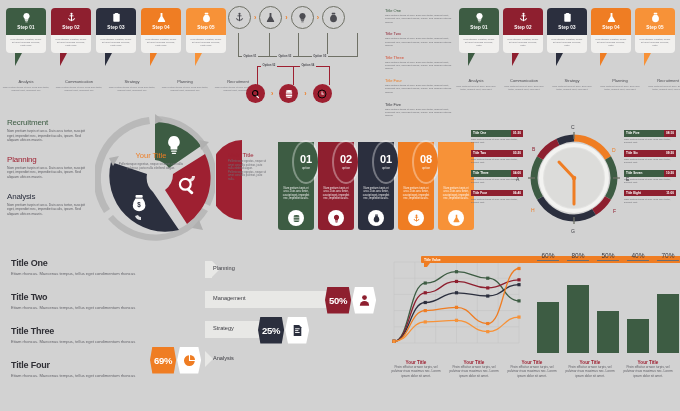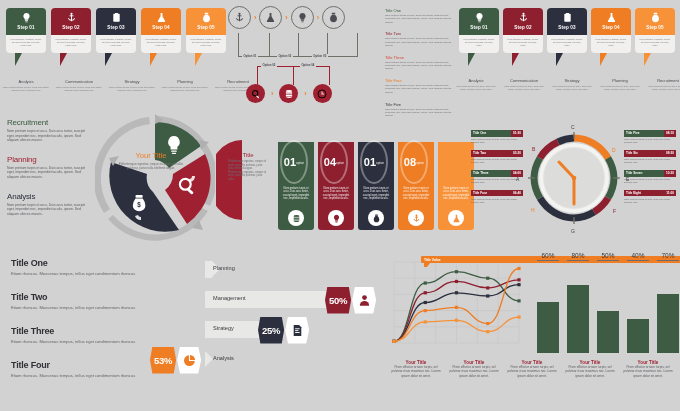--- a/index.html
+++ b/index.html
@@ -46,22 +46,22 @@
   
   .wl h3{margin:0 0 2px;font-size:8px;font-weight:normal;letter-spacing:-.2px;}
   .wl p{margin:0;font-size:3.4px;line-height:4.6px;color:#5d5d63;}
   .wheel-center{position:absolute;left:118px;top:151px;width:66px;height:48px;text-align:center;}
   .wheel-center h3{margin:0 0 2px;font-size:7.5px;color:#ef7d23;font-weight:normal;}
   .wheel-center p{margin:0;font-size:3.1px;line-height:4px;color:#6e6e74;}
 
   
   .numcol{width:36px;position:relative;}
   .numcol .bar{width:36px;height:88px;border-radius:0 0 3px 3px;}
-  .numcol .circ{position:absolute;top:0;left:4px;width:24px;height:40px;border-radius:50%;
-                display:flex;align-items:center;justify-content:center;
+  .numcol .circ{position:absolute;top:0;left:16px;width:24px;height:40px;border-radius:50%;
+                display:flex;flex-direction:column;align-items:center;justify-content:center;
                 box-shadow:0 0 0 2px rgba(255,255,255,.35);}
   .numcol .num{font-size:11px;font-weight:bold;color:#fff;line-height:11px;}
   .numcol .opt{font-size:3px;color:rgba(255,255,255,.85);margin-top:1px;}
   .numcol .txt{position:absolute;top:45px;left:4px;width:28px;text-align:center;
                font-size:2.6px;line-height:3.4px;color:rgba(255,255,255,.9);}
   .numcol .bico{position:absolute;bottom:4px;left:10px;width:16px;height:16px;border-radius:50%;
                 background:#fff;display:flex;align-items:center;justify-content:center;}
   .numcol .bico svg{width:9px;height:9px;}
   .maintitle h3{margin:0 0 2px;font-size:6px;font-weight:normal;color:#9e2031;}
   .maintitle p{margin:0;font-size:2.7px;line-height:3.6px;color:#6e6e74;}
@@ -525,21 +525,21 @@
             <rect x="4.5" y="6.5" width="15" height="2.6"></rect>
             <rect x="4.5" y="10.4" width="15" height="2.6"></rect>
             <rect x="4.5" y="14.3" width="15" height="2.6"></rect>
             <path d="M4.5 18.2h15v.6c0 1.4-3.4 2.6-7.5 2.6s-7.5-1.2-7.5-2.6z"></path>
           </svg>
         </div>
       </div>
       <div class="numcol">
         <div class="bar" style="background:#8e1f2f"></div>
         <div class="circ" style="background:#8e1f2f">
-          <div class="num">04</div>
+          <div class="num">02</div>
           <div class="opt">option</div>
         </div>
         <div class="txt">Nam pretium turpis et arcu. Duis arcu tortor, suscipit eget, imperdiet nec, imperdiet iaculis.</div>
         <div class="bico">
           <svg fill="#8e1f2f" viewBox="0 0 24 24">
             <path d="M12 2a7 7 0 0 0-4 12.7V17h8v-2.3A7 7 0 0 0 12 2z"></path>
             <rect x="8.4" y="18.2" width="7.2" height="1.7" rx=".8"></rect>
             <rect x="9.3" y="20.8" width="5.4" height="1.6" rx=".8"></rect>
           </svg>
         </div>
@@ -738,21 +738,21 @@
               </g>
             </svg>
           </div>
         </div>
       </div>
       <div class="fn-row">
         <div class="fn-band" style="width:-50px"></div>
         <div class="fn-label">Analysis</div>
         <div class="hexwrap" style="left:-55px">
           <div class="hex" style="background:#ef7d23">
-            <span class="hexpct">53%</span>
+            <span class="hexpct">69%</span>
           </div>
           <div class="hexico">
             <svg fill="#ef7d23" viewBox="0 0 24 24">
               <path d="M11 2.2A10 10 0 1 0 21.8 13H11z"></path>
               <path d="M13 1.8V11h9.2A9.3 9.3 0 0 0 13 1.8z"></path>
             </svg>
           </div>
         </div>
       </div>
     </div>

